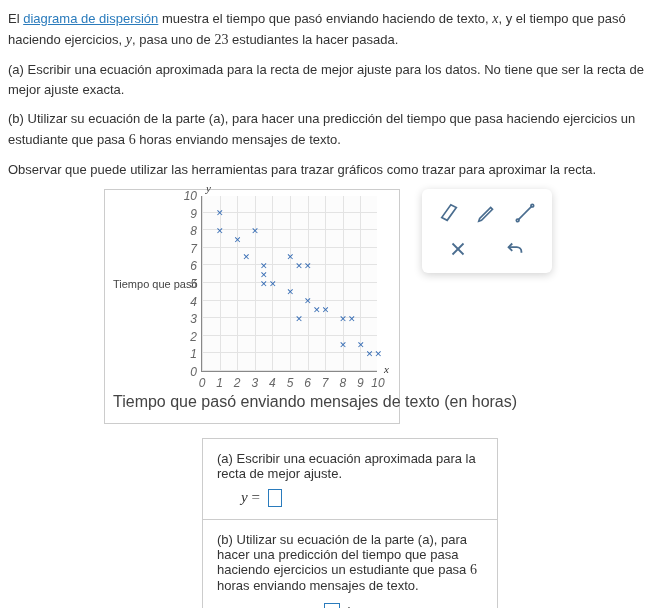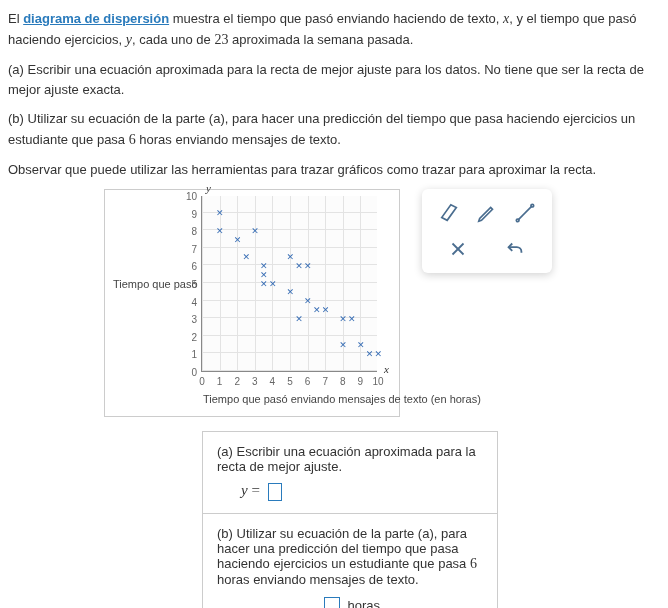--- a/index.html
+++ b/index.html
@@ -6,21 +6,21 @@
   body {
     font-family: Arial, Helvetica, sans-serif;
     font-size: 13px;
     color: #333;
     margin: 0;
     padding: 8px;
     background: #fff;
     width: 668px;
   }
   p { line-height: 1.5; margin: 0 0 10px 0; }
-  .link { color: #2a7bbc; text-decoration: underline; cursor: pointer; font-weight: bold; }
+  .link { color: #2a7bbc; text-decoration: underline; cursor: pointer; }
   .mathvar { font-style: italic; font-family: "Times New Roman", serif; font-size: 14px; }
   .mathnum { font-family: "Times New Roman", serif; font-size: 14px; }
 
   .chart-box {
     border: 1px solid #ccc;
     width: 296px;
     margin-left: 96px;
     padding: 6px 8px 10px 8px;
     position: relative;
     display: inline-block;
@@ -55,31 +55,31 @@
     position: absolute;
     width: 7px; height: 7px;
     margin-left: -3.5px; margin-top: -3.5px;
     color: #3a6fb5;
     font-size: 9px;
     line-height: 7px;
     text-align: center;
   }
   .xt, .yt {
     position: absolute;
-    font-size: 10px;
+    font-size: 12px;
     color: #666;
+    font-style: italic;
   }
   .yt { right: 180px; transform: translateY(-50%); }
   .xt { top: 180px; transform: translateX(-50%); }
   .axis-y-sym { position: absolute; left: 4px; top: -14px; font-size: 11px; font-style: italic; font-family: "Times New Roman", serif; }
   .axis-x-sym { position: absolute; right: -12px; bottom: -4px; font-size: 11px; font-style: italic; font-family: "Times New Roman", serif; }
   .xlabel {
-    font-size: 11px;
+    font-size: 16px;
     color: #444;
-    margin-left: 90px;
     margin-top: 20px;
     line-height: 1.3;
   }
 
   .tool-card {
     display: inline-block;
     vertical-align: top;
     margin-left: 18px;
     width: 130px;
     background: #fff;
@@ -134,21 +134,21 @@
   .input-box.wide { width: 16px; height: 20px; }
   .hours-line {
     margin-top: 10px;
     text-align: center;
   }
 </style>
 </head>
 <body>
 
 <p>
-  <span>El </span><span class="link">diagrama de dispersión</span><span> muestra el tiempo que pasó enviando haciendo de texto, </span><span class="mathvar">x</span><span>, y el tiempo que pasó haciendo ejercicios, </span><span class="mathvar">y</span><span>, cada uno de </span><span class="mathnum">23</span><span> aproximada la semana pasada.</span>
+  <span>El </span><span class="link">diagrama de dispersión</span><span> muestra el tiempo que pasó enviando haciendo de texto, </span><span class="mathvar">x</span><span>, y el tiempo que pasó haciendo ejercicios, </span><span class="mathvar">y</span><span>, pasa uno de </span><span class="mathnum">23</span><span> estudiantes la hacer pasada.</span>
 </p>
 
 <p>(a) Escribir una ecuación aproximada para la recta de mejor ajuste para los datos. No tiene que ser la recta de mejor ajuste exacta.</p>
 
 <p>
   <span>(b) Utilizar su ecuación de la parte (a), para hacer una predicción del tiempo que pasa haciendo ejercicios un estudiante que pasa </span><span class="mathnum">6</span><span> horas enviando mensajes de texto.</span>
 </p>
 
 <p>Observar que puede utilizar las herramientas para trazar gráficos como trazar para aproximar la recta.</p>
 

